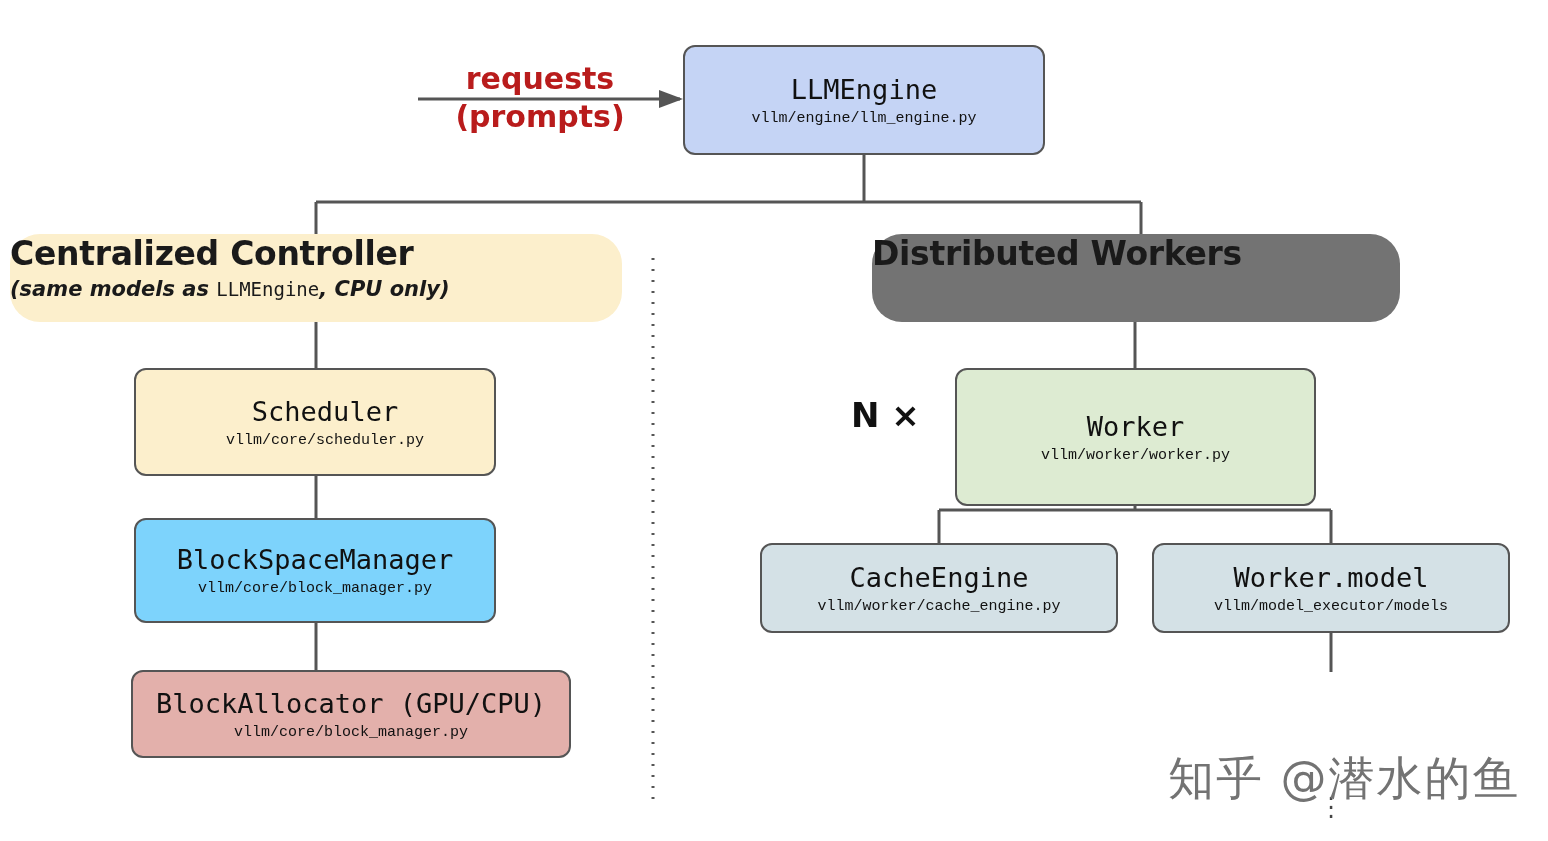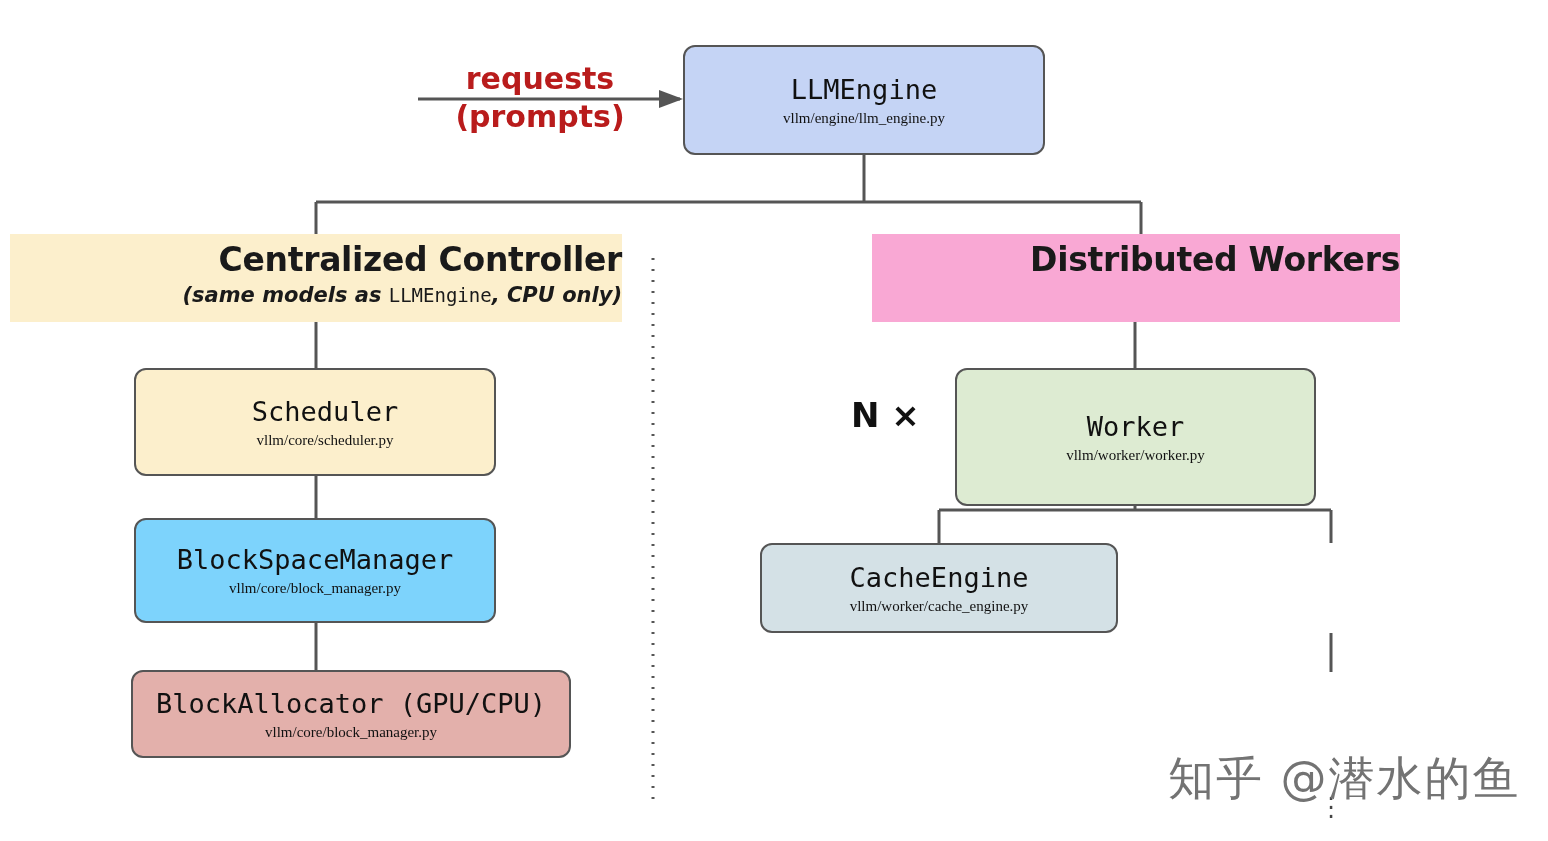--- a/index.html
+++ b/index.html
@@ -20,22 +20,22 @@
   #edges {
     position: absolute;
     left: 0; top: 0;
     width: 1548px; height: 841px;
   }
 
   
   .banner {
     position: absolute;
     box-sizing: border-box;
-    text-align: right;
-    padding-top: 6px;
+    text-align: left;
+    border-radius: 30px;
   }
   .banner .b-title {
     font-family: "DejaVu Sans", "Liberation Sans", sans-serif;
     font-weight: bold;
     font-size: 33px;
     color: #1a1a1a;
     line-height: 40px;
     letter-spacing: -0.3px;
   }
   .banner .b-sub {
@@ -67,21 +67,21 @@
     overflow: hidden;
   }
   .node .n-title {
     font-family: "DejaVu Sans Mono", "Liberation Mono", monospace;
     font-size: 27px;
     color: #111111;
     line-height: 34px;
     white-space: nowrap;
   }
   .node .n-path {
-    font-family: Liberation Serif, serif;
+    font-family: Liberation Mono, monospace;
     font-size: 15px;
     color: #111111;
     line-height: 19px;
     margin-top: 2px;
     white-space: pre-line;
   }
 
   
   .arrow-label {
     position: absolute;
@@ -165,21 +165,21 @@
   <div class="node" style="left:683px; top:45px; width:362px; height:110px; background:#C5D4F5;">
     <div class="n-title">LLMEngine</div>
     <div class="n-path">vllm/engine/llm_engine.py</div>
   </div>
 
   <div class="banner" style="left:10px; top:234px; width:612px; height:88px; background:#FCEFCC;">
     <div class="b-title">Centralized Controller</div>
     <div class="b-sub"><span>(same models as </span><span class="mono">LLMEngine</span><span>, CPU only)</span></div>
   </div>
 
-  <div class="banner" style="left:872px; top:234px; width:528px; height:88px; background:#f9a8d4;">
+  <div class="banner" style="left:872px; top:234px; width:528px; height:88px; background:#737373;">
     <div class="b-title">Distributed Workers</div>
   </div>
 
   <div class="node" style="left:134px; top:368px; width:362px; height:108px; background:#FCEFCC;padding-left:20px;">
     <div class="n-title">Scheduler</div>
     <div class="n-path">vllm/core/scheduler.py</div>
   </div>
 
   <div class="node" style="left:134px; top:518px; width:362px; height:105px; background:#7dd3fc;text-align:right;">
     <div class="n-title">BlockSpaceManager</div>
@@ -196,20 +196,24 @@
   <div class="node" style="left:955px; top:368px; width:361px; height:138px; background:#DDEBD2;">
     <div class="n-title">Worker</div>
     <div class="n-path">vllm/worker/worker.py</div>
   </div>
 
   <div class="node" style="left:760px; top:543px; width:358px; height:90px; background:#D4E1E6;">
     <div class="n-title">CacheEngine</div>
     <div class="n-path">vllm/worker/cache_engine.py</div>
   </div>
 
+  <div class="node" style="left:1152px; top:543px; width:358px; height:90px; background:#D4E1E6;">
+    <div class="n-title">Worker.model</div>
+    <div class="n-path">vllm/model_executor/models</div>
+  </div>
 
 
   <div class="vdots" style="left:1321px; top:795px; width:20px;">
     <span>·</span>
     <span>·</span>
     <span>·</span>
   </div>
 
   <div class="watermark" style="left:1168px; top:748px;">知乎 @潜水的鱼</div>
 

